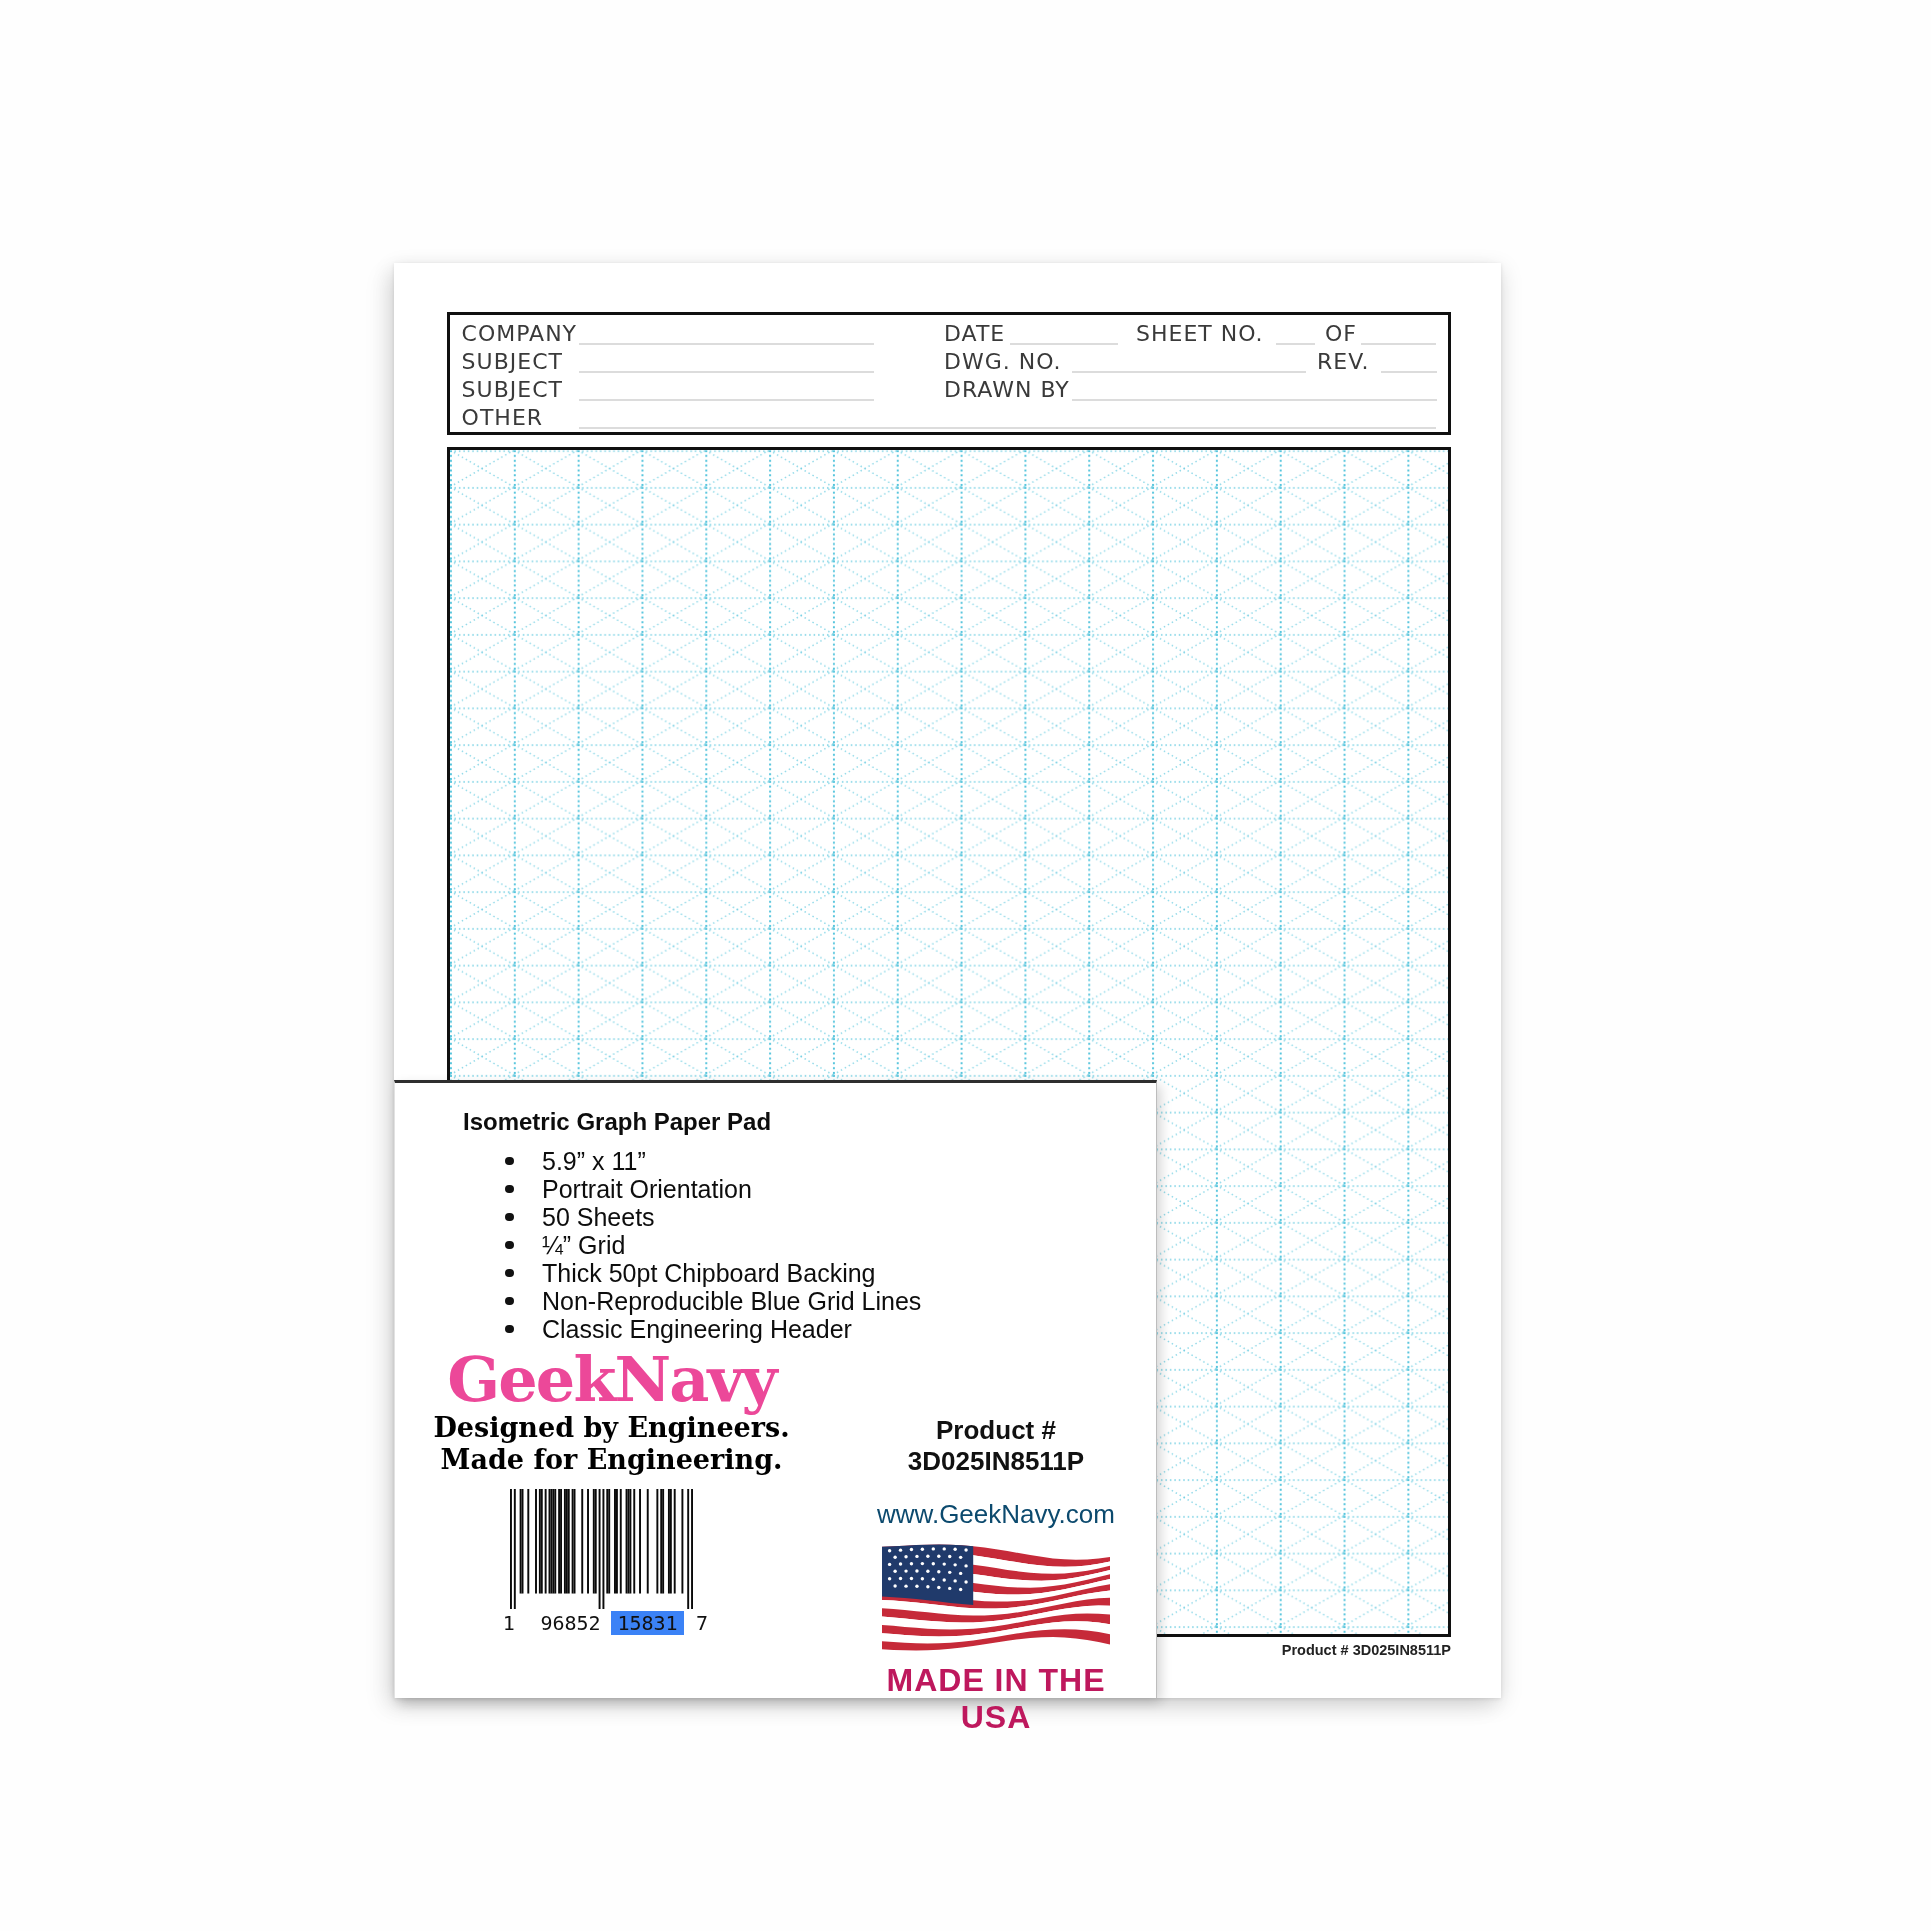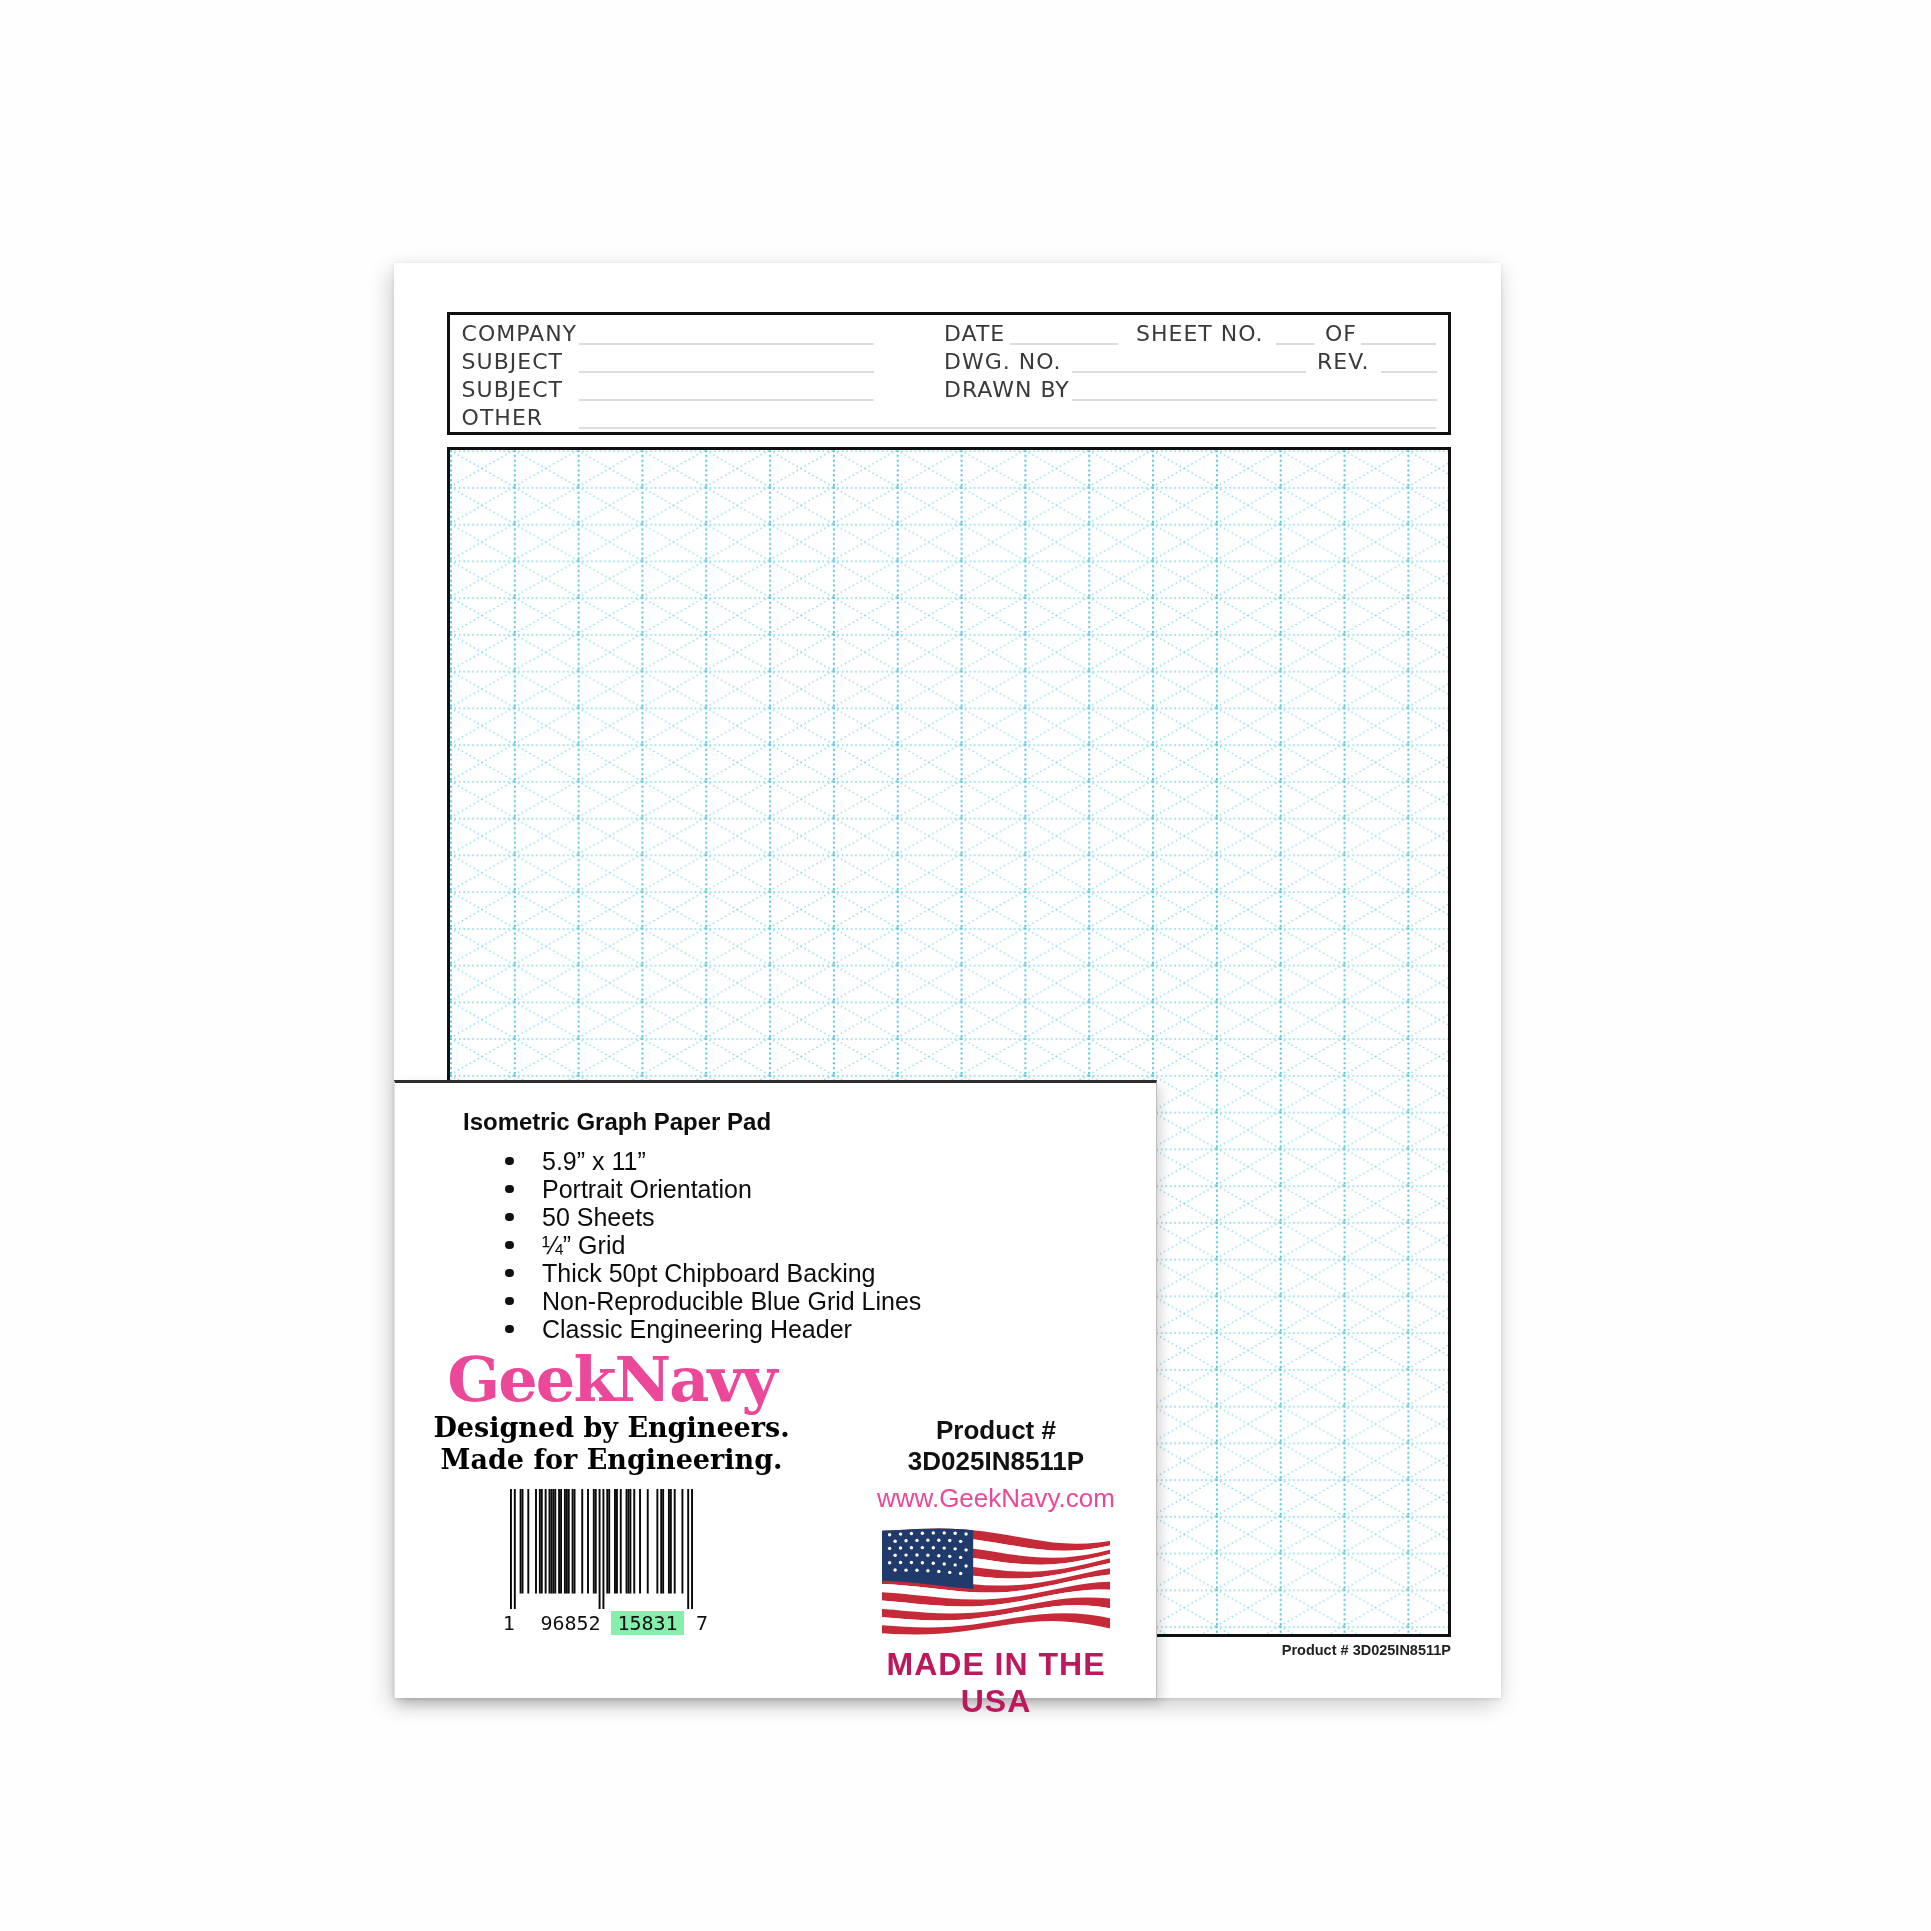--- a/index.html
+++ b/index.html
@@ -37,25 +37,25 @@
   .brand-name{font-family:"DejaVu Serif",serif;font-weight:bold;font-size:62px;letter-spacing:-1.9px;
               color:#ec4899;line-height:1.04;}
   .tagline{font-family:"DejaVu Serif",serif;font-weight:bold;font-size:27px;line-height:32px;color:#000;}
   .barcode{position:absolute;left:100px;top:406px;width:216px;height:151px;}
   .barcode svg{position:absolute;left:15.4px;top:0;width:183px;height:120px;fill:#0a0a0a;}
   .bc-digits{position:absolute;left:0;top:122px;width:216px;height:25px;
              font-family:"DejaVu Sans Mono",monospace;font-size:20px;color:#111;}
   .bc-digits span{position:absolute;top:0;}
   .d-first{left:7.7px;}
   .d-g1{left:39px;width:73px;text-align:center;background:#fff;}
-  .d-g2{left:116px;width:73px;text-align:center;background:#86efac;}
+  .d-g2{left:116px;width:73px;text-align:center;background:#3b82f6;}
   .d-last{left:201px;}
   .right-col{position:absolute;left:456px;top:332px;width:290px;text-align:center;}
   .prod-num{font-size:26px;font-weight:600;color:#111;}
-  .website{font-size:26px;font-weight:500;color:#ec4899;margin-top:6px;}
+  .website{font-size:26px;font-weight:500;color:#0c4a6e;margin-top:22px;}
   .flag-wrap{width:228px;height:120px;margin:9.7px auto 0;}
   .flag-wrap svg{width:228px;height:120px;}
   .made{font-size:32px;font-weight:bold;color:#be185d;letter-spacing:1px;margin-top:1.9px;}
 </style>
 </head>
 <body>
 
 <div class="page">
   <div class="pad">
 

